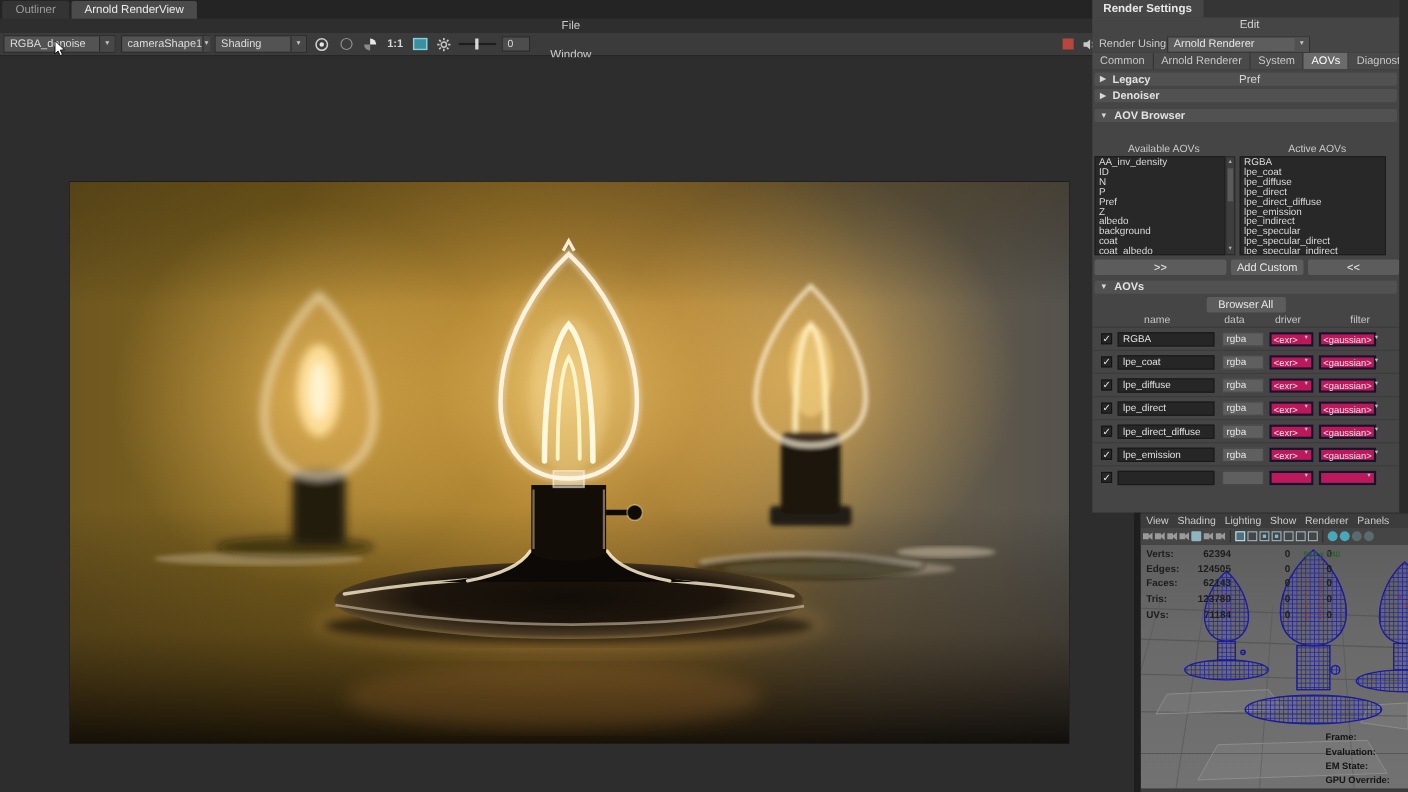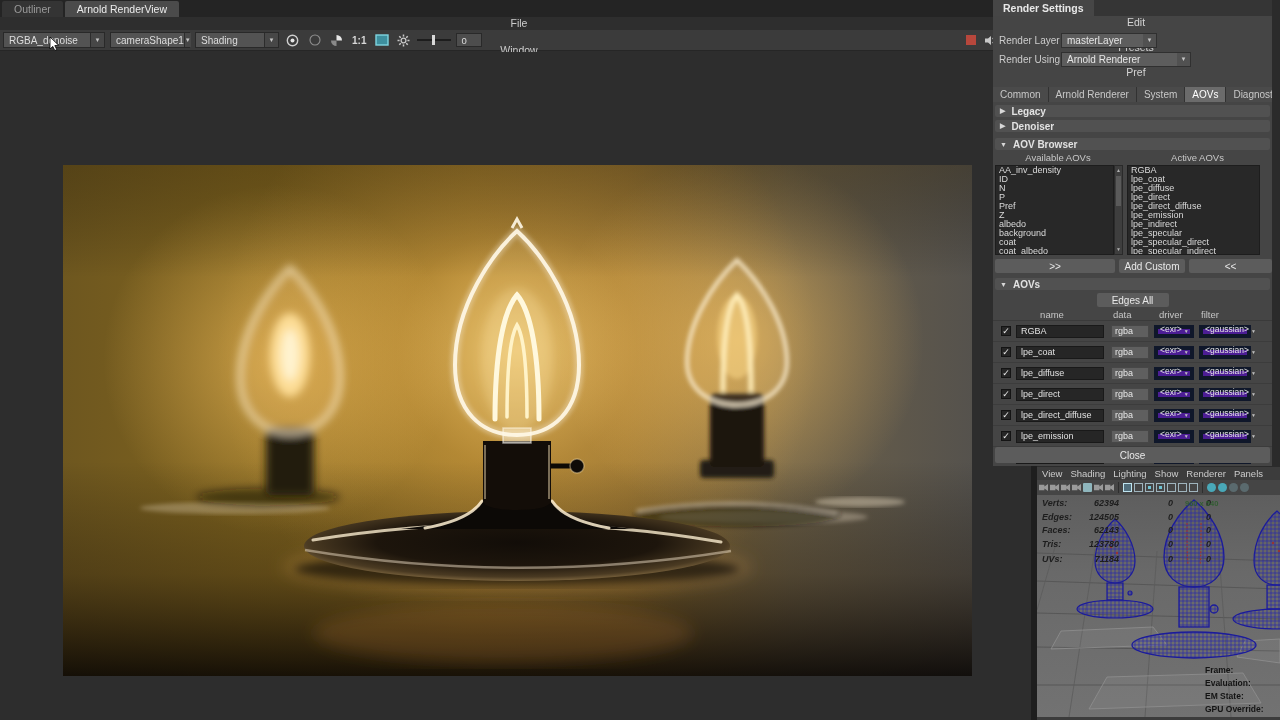--- a/index.html
+++ b/index.html
@@ -33,63 +33,63 @@
   
   #settings { position:absolute; left:993px; top:0; width:279px; height:466px; background:#454545; overflow:hidden; }
   .rs-titlebar { height:16px; background:#353535; display:flex; }
   .rs-title { background:#464646; padding:0 10px; font-size:10.5px; font-weight:bold; color:#e8e8e8; display:flex; align-items:center; }
   .rs-menus { height:13px; display:flex; align-items:center; gap:13px; padding-left:7px; background:#454545;flex-direction:column; }
   .rs-menus span { font-size:10.5px; color:#d4d4d4; }
   .rs-row { display:flex; align-items:center; font-size:10px; color:#cccccc; padding-left:6px; margin-top:3px; height:16px; }
   .rs-row .lbl { width:62px; }
   .rs-dd { height:15px; background:#5d5d5d; border:1px solid #303030; display:flex; align-items:center; font-size:10px; color:#e6e6e6; padding-left:5px; }
   .rs-dd .arrow { margin-left:auto; width:13px; height:100%; background:#515151; color:#c4c4c4; font-size:6px; display:flex; align-items:center; justify-content:center; }
-  .rs-tabs { margin-top:20px; height:15px; background:#3a3a3a; display:flex; overflow:hidden; }
+  .rs-tabs { margin-top:0; height:15px; background:#3a3a3a; display:flex; overflow:hidden; }
   .rs-tab { padding:0 7px; font-size:10px; color:#c8c8c8; background:#4a4a4a; border-right:1px solid #323232; display:flex; align-items:center; white-space:nowrap; }
   .rs-tab.active { background:#6b6b6b; color:#ffffff; }
   .sect-bar { height:12px; background:#515151; border-radius:2px; margin:3px 2px 0 2px; display:flex; align-items:center; font-size:10px; font-weight:bold; color:#e2e2e2; }
   .sect-bar .tri { font-size:7px; color:#d8d8d8; margin:0 6px 0 5px; }
-  .hdr-row { display:flex; height:12px; margin-top:2px; }
+  .hdr-row { display:flex; height:12px; align-items:center; margin-top:18px; }
   .hdr-row span { font-size:9.5px; color:#c8c8c8; }
   .lists-row { display:flex; margin:1px 12px 0 2px; }
   .listbox { height:90px; background:#282828; border:1px solid #1d1d1d; overflow:hidden; }
   .list-item { font-size:9px; color:#dadada; line-height:9px; padding-left:3px; white-space:nowrap; }
   .vscroll { width:9px; height:90px; background:#3e3e3e; border:1px solid #2a2a2a; display:flex; flex-direction:column; }
   .vscroll .arr { height:9px; font-size:5px; color:#b0b0b0; text-align:center; line-height:9px; }
   .vscroll .thumb { flex:0 0 30px; background:#5a5a5a; margin:1px; }
   .btn { background:#5c5c5c; border-radius:2px; font-size:10px; color:#e8e8e8; display:flex; align-items:center; justify-content:center; height:14px; }
   .btn-row { display:flex; gap:4px; margin:4px 0 0 2px; }
   .tbl-hdr { display:flex; height:12px; align-items:center; margin-top:2px; border-bottom:1px solid #3a3a3a; }
   .tbl-hdr span { font-size:9.5px; color:#c6c6c6; }
   #aov-rows { height:145px; overflow:hidden; }
   .aov-row { height:21px; display:flex; align-items:center; border-bottom:1px solid #3c3c3c; }
   .chk { width:10px; height:10px; background:#262626; border:1px solid #141414; color:#e8e8e8; font-size:9px; line-height:9px; text-align:center; margin-left:8px; }
   .name-field { width:88px; height:13px; background:#262626; border:1px solid #191919; font-size:9px; color:#e0e0e0; padding-left:4px; margin-left:5px; display:flex; align-items:center; }
   .data-field { width:38px; height:13px; background:#5f5f5f; border:1px solid #474747; font-size:9px; color:#e8e8e8; padding-left:3px; margin-left:7px; display:flex; align-items:center; }
-  .mini-dd { height:13px; background:#4c1d95; border:4px solid #0f172a; display:flex; align-items:flex-end; font-size:8.5px; color:#e4e4e4; padding-left:2px; }
+  .mini-dd { height:13px; background:#be185d; border:2px solid #0f172a; display:flex; align-items:flex-start; font-size:8.5px; color:#e4e4e4; padding-left:2px; }
   .mini-dd .arrow { margin-left:auto; font-size:5px; color:#c0c0c0; padding:0 2px; }
   #close-btn { position:absolute; left:2px; right:2px; bottom:3px; height:16px; }
 
   
   #viewportPanel { position:absolute; left:1037px; top:467px; width:243px; height:253px; background:#3c3c3c; }
   .vp-menus { height:13px; background:#3c3c3c; display:flex; align-items:center; gap:8px; padding-left:5px; }
   .vp-menus span { font-size:9.5px; color:#cccccc; white-space:nowrap; }
   .vp-toolbar { height:15px; background:#454545; display:flex; align-items:center; gap:2px; padding-left:2px; overflow:hidden; }
   .vpi { width:9px; height:9px; flex:0 0 auto; }
   .vpi.glyph { background:#9a9a9a; clip-path:polygon(0 20%,60% 20%,60% 40%,100% 10%,100% 90%,60% 60%,60% 80%,0 80%); }
   .vpi.glyph2 { background:#8fb6bd; border-radius:1px; }
   .vpi.sep { width:1px; height:11px; background:#2e2e2e; margin:0 2px; }
   .vpi.layout { background:transparent; border:1px solid #9fb4bd; }
   .vpi.layout.on { background:rgba(95,160,190,.45); border-color:#bfe4ef; }
   .vpi.layout .dot { width:3px; height:3px; background:#6fc4d4; margin:2px auto; }
   .vpi.sphere { border-radius:50%; background:#49a8b8; }
   .vpi.sphere.dark { background:#5a6a6e; }
   .vp-canvas { position:absolute; left:0; top:28px; width:243px; height:222px; overflow:hidden; }
   .vp-stats { position:absolute; left:0; top:3px; }
-  .stat-row { display:flex; height:13.5px; font-size:9px; font-weight:bold; color:#1d1d1d;font-style:italic; }
+  .stat-row { display:flex; height:13.5px; font-size:9px; font-weight:bold; color:#1d1d1d; }
   .stat-row .sl { width:31px; padding-left:5px; }
   .stat-row .c1 { width:51px; text-align:right; }
   .stat-row .c2 { width:54px; text-align:right; }
   .stat-row .c3 { width:38px; text-align:right; }
   .stat-row.last { margin-top:2px; }
   .res-hint { position:absolute; left:148px; top:4px; font-size:7.5px; font-weight:bold; color:#2e5d2e; opacity:.9; }
   .vp-hud { position:absolute; left:168px; top:170px; }
   .hud-row { height:13px; font-size:8.5px; font-weight:bold; color:#141414; white-space:nowrap; }
 
   
@@ -305,27 +305,20 @@
     <div class="rs-titlebar">
       <div class="rs-title">Render Settings</div>
     </div>
     <div class="rs-menus" id="rs-menus">
         <span>Edit</span>
         <span>Presets</span>
         <span>Pref</span>
       </div>
 
     <div class="rs-row">
-      <span class="lbl">Render Layer</span>
-      <div class="rs-dd" style="width:96px;">
-        <span>masterLayer</span>
-        <span class="arrow">▼</span>
-      </div>
-    </div>
-    <div class="rs-row">
       <span class="lbl">Render Using</span>
       <div class="rs-dd" style="width:130px;">
         <span>Arnold Renderer</span>
         <span class="arrow">▼</span>
       </div>
     </div>
 
     <div class="rs-tabs" id="rs-tabs">
         <div class="rs-tab">Common</div>
         <div class="rs-tab">Arnold Renderer</div>
@@ -388,28 +381,28 @@
       <div class="btn" style="width:120px;">&gt;&gt;</div>
       <div class="btn" style="width:66px;">Add Custom</div>
       <div class="btn" style="flex:1;">&lt;&lt;</div>
     </div>
 
     <div class="sect-bar" style="margin-top:5px;">
       <span class="tri">▼</span>
       <span>AOVs</span>
     </div>
     <div style="display:flex;justify-content:center;margin-top:3px;">
-      <div class="btn" style="width:72px;">Edges All</div>
+      <div class="btn" style="width:72px;">Browser All</div>
     </div>
 
     <div class="tbl-hdr" id="tbl-hdr">
         <span style="flex: 0 0 118px; text-align: center;">name</span>
         <span style="flex: 0 0 46px; text-align: left; padding-left: 2px;">data</span>
         <span style="flex: 0 0 42px; text-align: left; padding-left: 2px;">driver</span>
-        <span style="flex: 1 1 auto; text-align: left; padding-left: 2px;">filter</span>
+        <span style="flex: 1 1 auto; text-align: center; padding-left: 2px;">filter</span>
       </div>
     <div id="aov-rows">
         <div class="aov-row">
           <div class="chk">✓</div>
           <div class="name-field">RGBA</div>
           <div class="data-field">rgba</div>
           <div class="mini-dd" style="width: 40px; margin-left: 5px;">
             <span>&lt;exr&gt;</span>
             <span class="arrow">▼</span>
           </div>
@@ -491,21 +484,20 @@
             <span></span>
             <span class="arrow">▼</span>
           </div>
           <div class="mini-dd" style="width: 52px; margin-left: 5px;">
             <span></span>
             <span class="arrow">▼</span>
           </div>
         </div>
       </div>
 
-    <div class="btn" id="close-btn">Close</div>
   </div>
 
   <div id="viewportPanel">
     <div class="vp-menus" id="vp-menus">
         <span>View</span>
         <span>Shading</span>
         <span>Lighting</span>
         <span>Show</span>
         <span>Renderer</span>
         <span>Panels</span>

